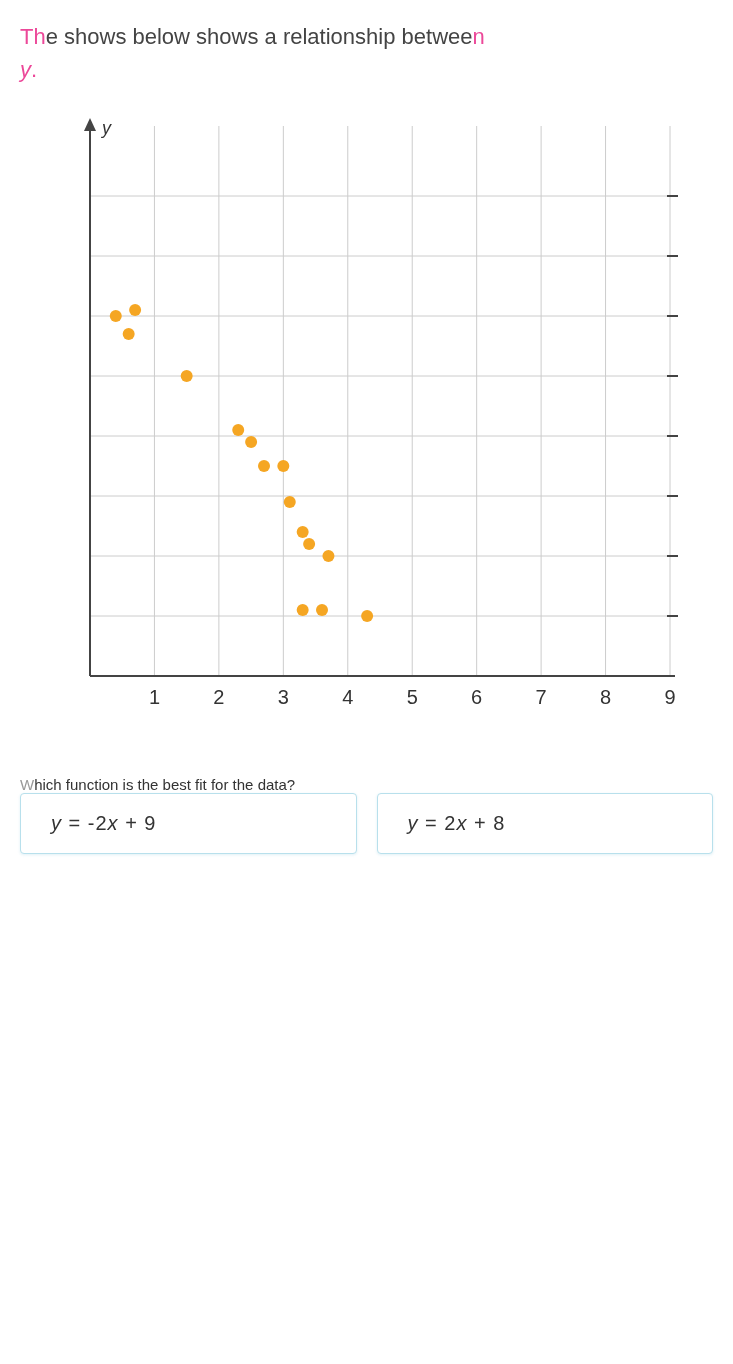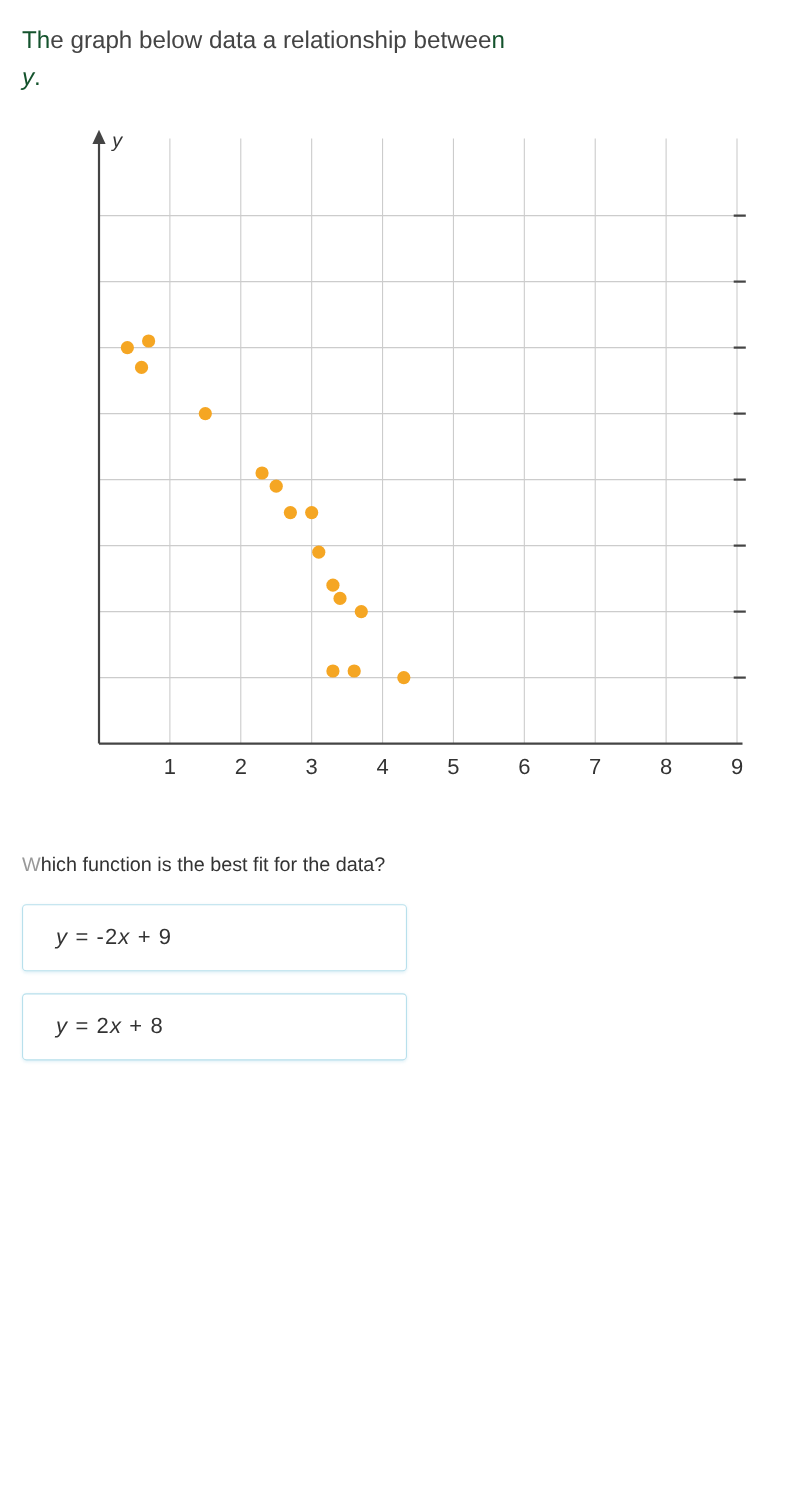--- a/index.html
+++ b/index.html
@@ -9,21 +9,21 @@
       padding: 20px;
       width: 733px;
       color: #333;
     }
     .prompt-text {
       font-size: 22px;
       color: #444;
       margin-bottom: 30px;
       line-height: 1.5;
     }
-    .prompt-text .lead { color: #14532d; }
+    .prompt-text .lead { color: #ec4899; }
     .chart-container {
       position: relative;
       margin-left: 40px;
       margin-bottom: 40px;
     }
     .chart-svg { display: block; }
     .axis-line { stroke: #444; stroke-width: 2; }
     .grid-line { stroke: #ccc; stroke-width: 1; }
     .arrow-fill { fill: #444; }
     .tick-label {
@@ -33,48 +33,47 @@
       text-anchor: middle;
     }
     .y-label {
       font-family: Verdana, sans-serif;
       font-size: 18px;
       fill: #333;
       font-style: italic;
     }
     .data-point { fill: #f5a623; }
     .question-text {
-      font-size: 18px;
+      font-size: 15px;
       color: #333;
       margin-top: 30px;
-      margin-bottom: 25px;
     }
     .question-text .lead { color: #999; }
-    .options { display: flex; flex-direction: column; gap: 20px; }
+    .options { display: flex; flex-direction: row; gap: 20px; }
     .option {
       width: 350px;
       padding: 18px 30px;
       border: 1px solid #b8e0ec;
       border-radius: 4px;
       background: #fff;
       font-size: 20px;
       color: #333;
       text-align: left;
       cursor: pointer;
       box-shadow: 0 1px 3px rgba(180,220,235,0.4);
       font-family: Verdana, sans-serif;
       letter-spacing: 1px;
     }
     .ital { font-style: italic; }
   </style>
 </head>
 <body>
 
 <div class="prompt-text">
-  <span class="lead">Th</span><span>e graph below data a relationship betwee</span><span class="lead">n</span><br>
+  <span class="lead">Th</span><span>e shows below shows a relationship betwee</span><span class="lead">n</span><br>
   <span class="ital lead">y</span><span class="lead">.</span>
 </div>
 
 <div class="chart-container">
   <svg id="chart-svg" class="chart-svg" width="620" height="620">
       <line x1="94.44444444444444" y1="560" x2="94.44444444444444" y2="10" class="grid-line"></line>
       <line x1="158.88888888888889" y1="560" x2="158.88888888888889" y2="10" class="grid-line"></line>
       <line x1="223.33333333333331" y1="560" x2="223.33333333333331" y2="10" class="grid-line"></line>
       <line x1="287.77777777777777" y1="560" x2="287.77777777777777" y2="10" class="grid-line"></line>
       <line x1="352.22222222222223" y1="560" x2="352.22222222222223" y2="10" class="grid-line"></line>

